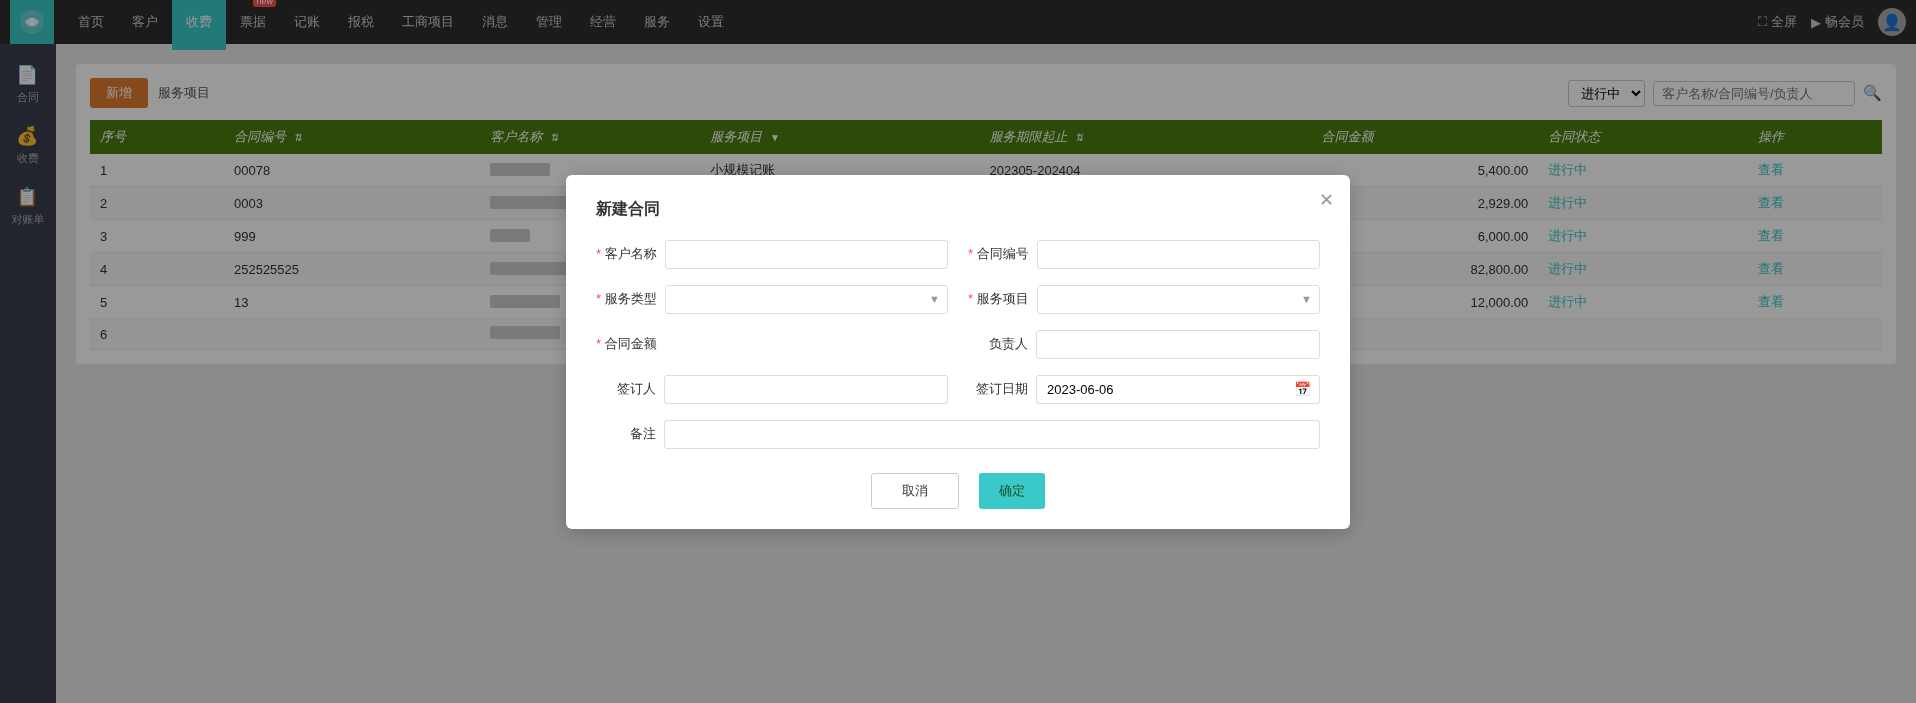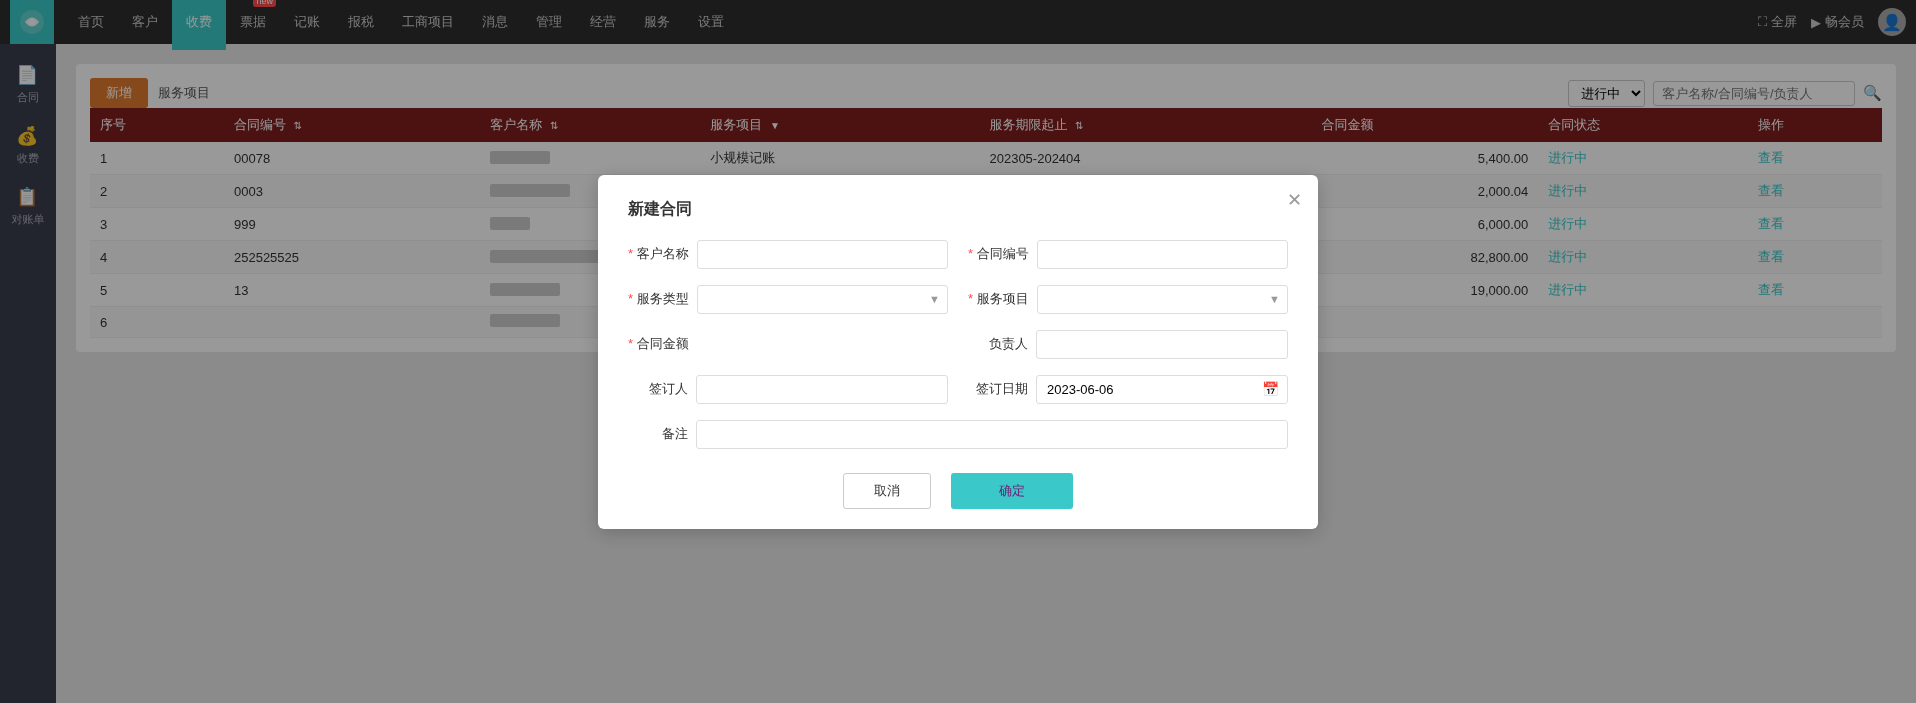--- a/index.html
+++ b/index.html
@@ -114,20 +114,21 @@
       background: #fff;
       border-radius: 4px;
       padding: 14px;
     }
 
     
     .toolbar {
       display: flex;
       align-items: center;
       gap: 10px;
+      margin-bottom: 12px;
     }
     .btn-new {
       background: #e07a30;
       color: #fff;
       border: none;
       padding: 6px 16px;
       border-radius: 3px;
       cursor: pointer;
       font-size: 13px;
     }
@@ -162,22 +163,23 @@
       color: #666;
       font-size: 15px;
     }
 
     
     .contract-table {
       width: 100%;
       border-collapse: collapse;
     }
     .contract-table thead tr {
-      background: #7f1d1d;
+      background: #4d7c0f;
       color: #fff;
+      font-style: italic;
     }
     .contract-table thead th {
       padding: 8px 10px;
       text-align: left;
       font-weight: normal;
       font-size: 13px;
     }
     .contract-table tbody tr:nth-child(even) { background: #f8f8f8; }
     .contract-table tbody td {
       padding: 7px 10px;
@@ -202,21 +204,21 @@
       top: 0; left: 0; right: 0; bottom: 0;
       background: rgba(0,0,0,0.4);
       z-index: 200;
       display: flex;
       align-items: center;
       justify-content: center;
     }
     .modal {
       background: #fff;
       border-radius: 6px;
-      width: 720px;
+      width: 784px;
       padding: 24px 30px 20px;
       position: relative;
       box-shadow: 0 4px 20px rgba(0,0,0,0.2);
     }
     .modal-title {
       font-size: 16px;
       font-weight: bold;
       color: #333;
       margin-bottom: 20px;
     }
@@ -294,22 +296,22 @@
       background: #fff;
       padding: 8px 30px;
       border-radius: 3px;
       cursor: pointer;
       font-size: 13px;
       color: #333;
     }
     .btn-confirm {
       border: none;
       background: #3bc8c8;
-      color: #701a75;
-      padding: 8px 48px;
+      color: #14532d;
+      padding: 8px 20px;
       border-radius: 3px;
       cursor: pointer;
       font-size: 13px;
     }
     .date-input-wrap {
       flex: 1;
       position: relative;
     }
     .date-input {
       width: 100%;
@@ -436,21 +438,21 @@
             <td style="text-align: right;">5,400.00</td>
             <td><span class="status-badge">进行中</span></td>
             <td><span class="tag-view">查看</span></td>
           </tr>
           <tr>
             <td>2</td>
             <td>0003</td>
             <td><span class="blurred-text" style="width:80px;height:13px;">████████</span></td>
             <td>小规模记账</td>
             <td>202305-202404</td>
-            <td style="text-align: right;">2,000.04</td>
+            <td style="text-align: right;">2,929.00</td>
             <td><span class="status-badge">进行中</span></td>
             <td><span class="tag-view">查看</span></td>
           </tr>
           <tr>
             <td>3</td>
             <td>999</td>
             <td><span class="blurred-text" style="width:40px;height:13px;">████</span></td>
             <td>小规模记账</td>
             <td>202305-202404</td>
             <td style="text-align: right;">6,000.00</td>
@@ -466,21 +468,21 @@
             <td style="text-align: right;">82,800.00</td>
             <td><span class="status-badge">进行中</span></td>
             <td><span class="tag-view">查看</span></td>
           </tr>
           <tr>
             <td>5</td>
             <td>13</td>
             <td><span class="blurred-text" style="width:70px;height:13px;">████████</span></td>
             <td>小规模记账</td>
             <td>202303-202402</td>
-            <td style="text-align: right;">19,000.00</td>
+            <td style="text-align: right;">12,000.00</td>
             <td><span class="status-badge">进行中</span></td>
             <td><span class="tag-view">查看</span></td>
           </tr>
           <tr>
             <td>6</td>
             <td></td>
             <td><span class="blurred-text" style="width:70px;height:13px;"></span></td>
             <td></td>
             <td></td>
             <td style="text-align: right;"></td>

